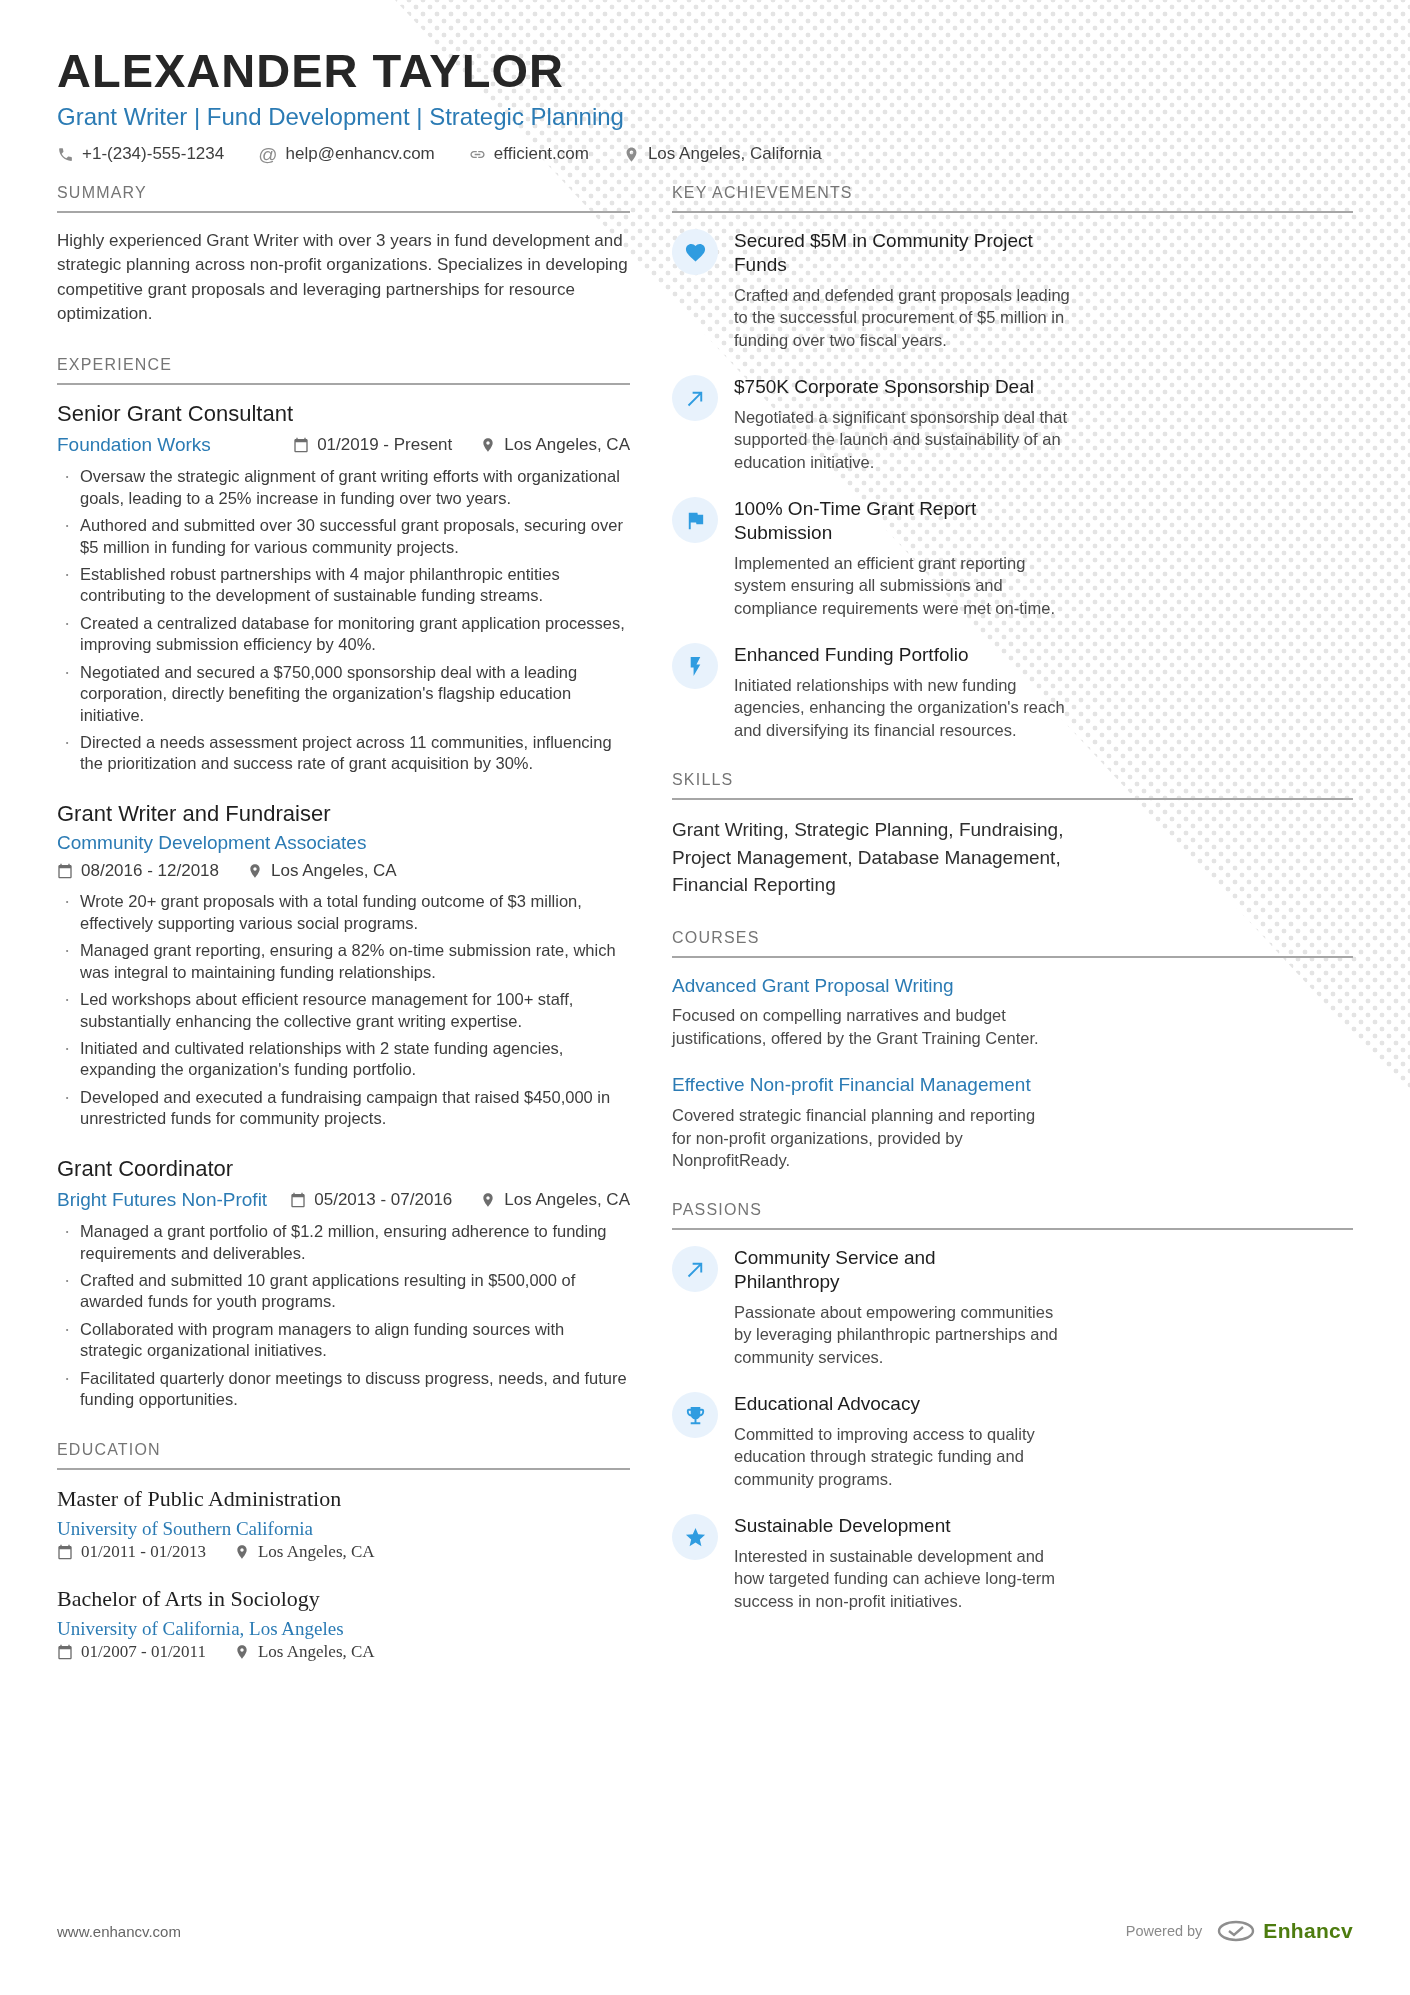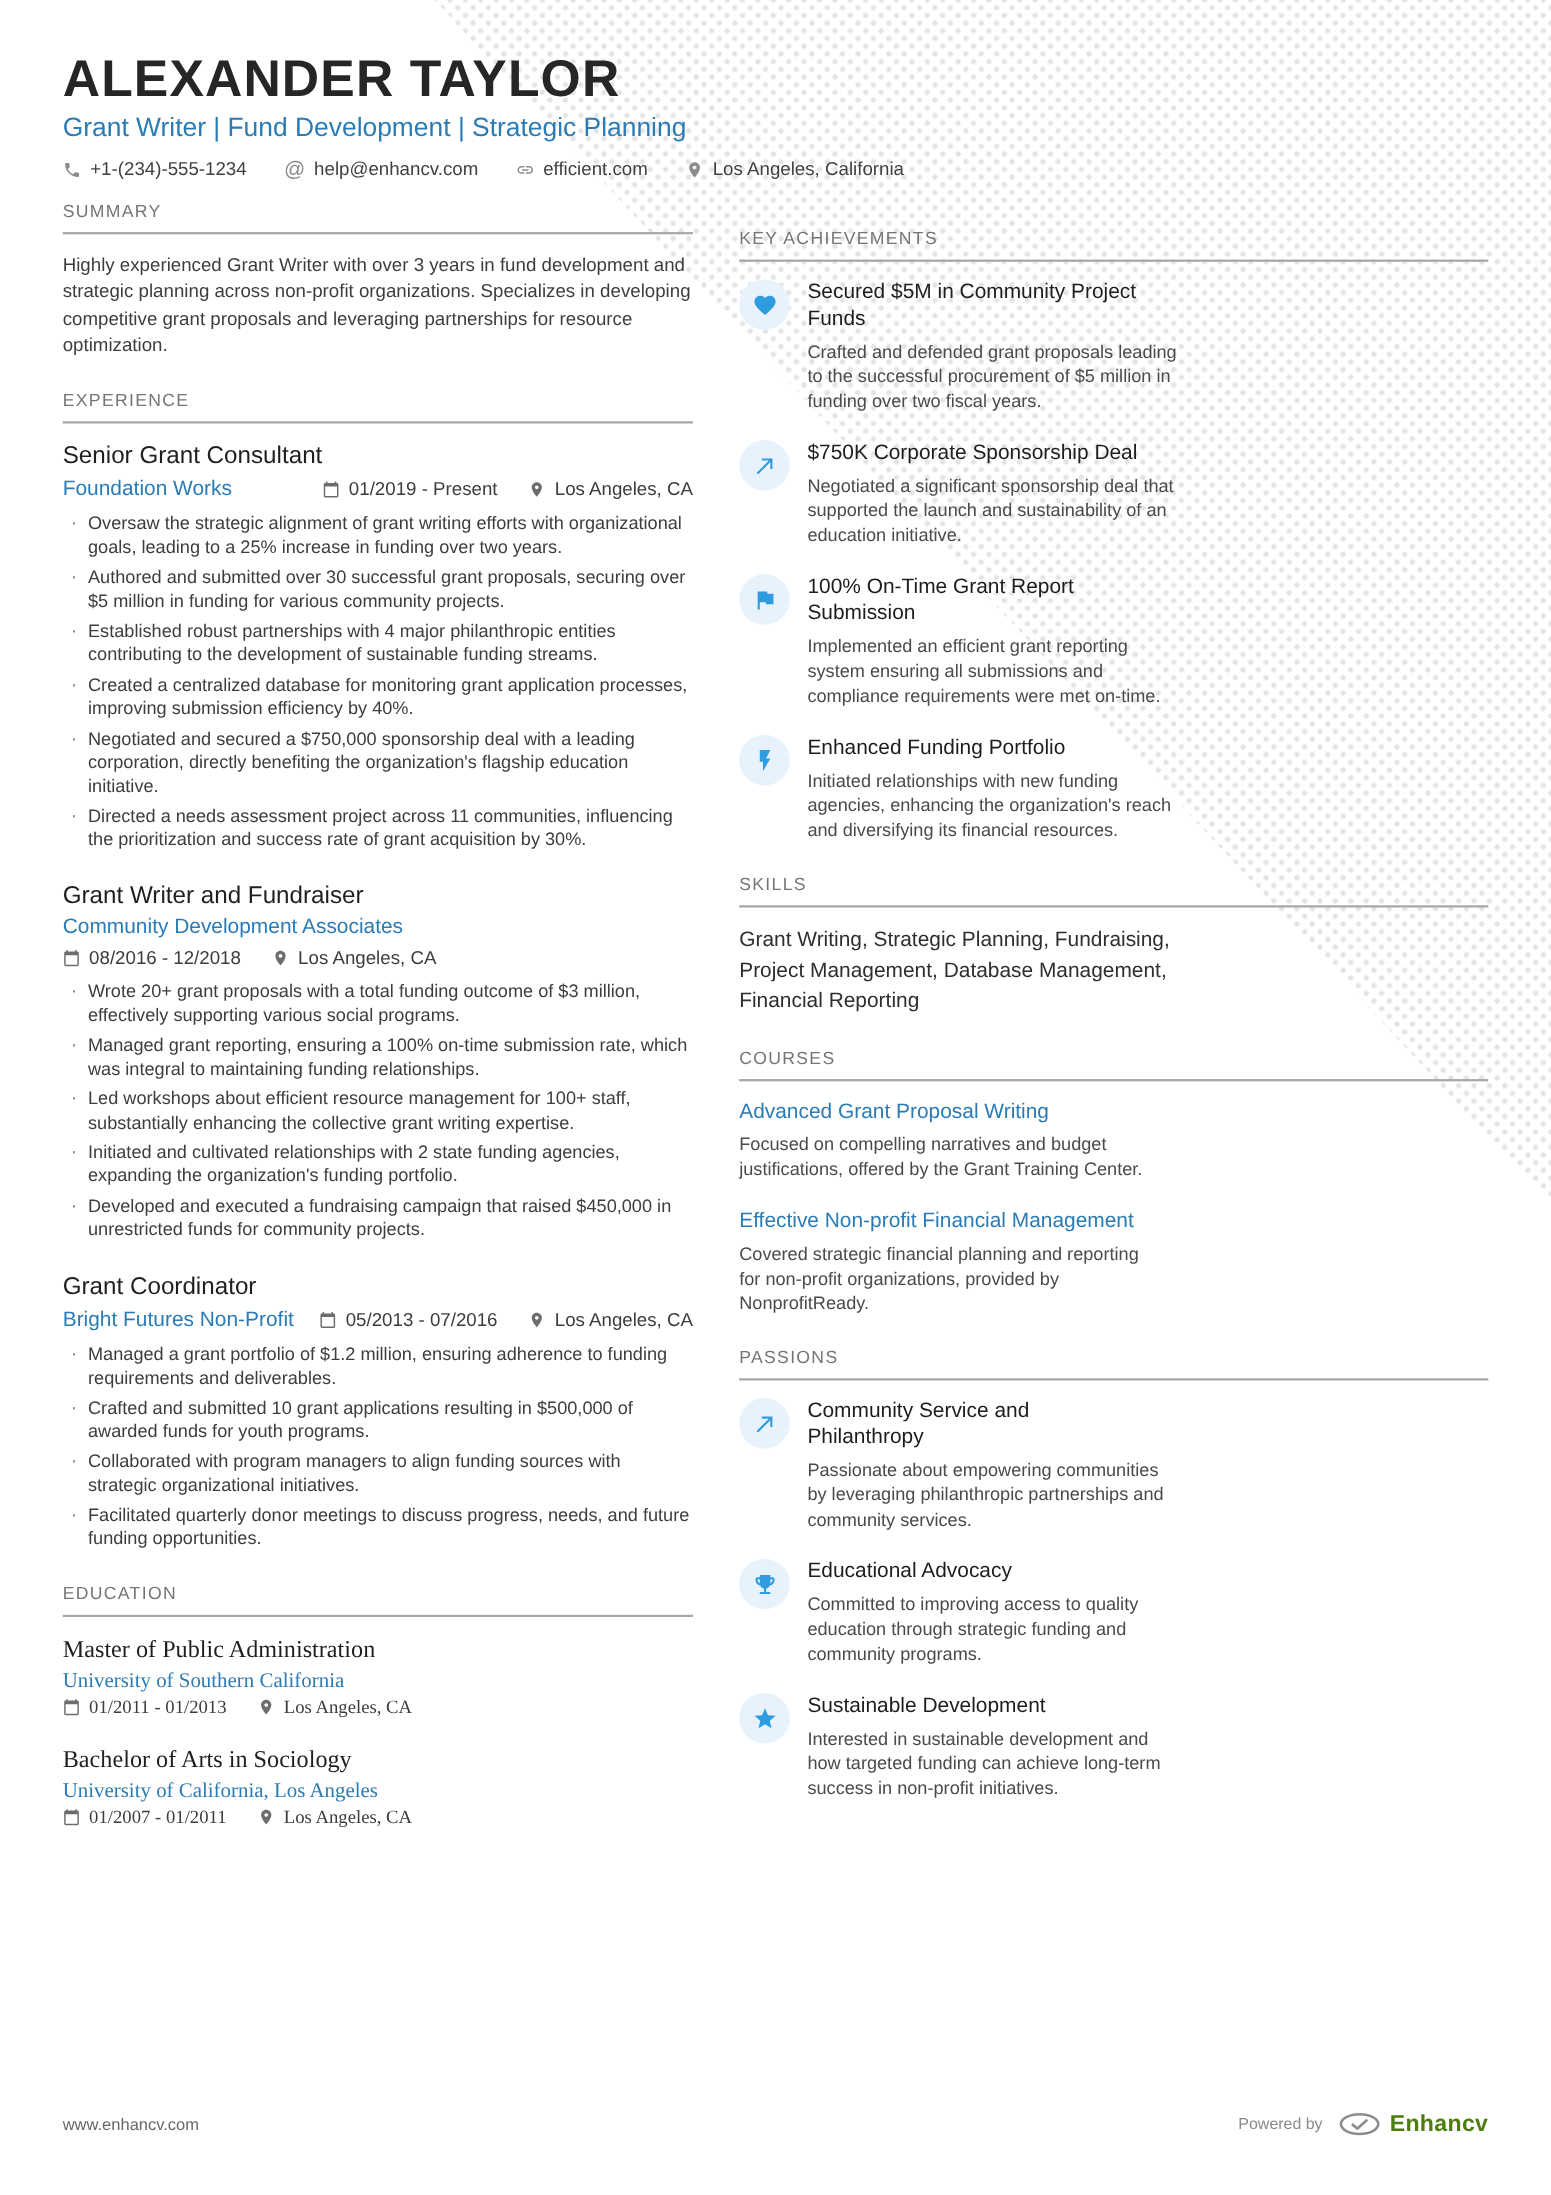--- a/index.html
+++ b/index.html
@@ -27,21 +27,21 @@
 
   
   .name { font-size: 47px; font-weight: 600; color: #262626; letter-spacing: 1px; line-height: 1.05; }
   .headline { font-size: 24px; color: #2b7bb4; margin-top: 8px; font-weight: 400; }
   .contact { display: flex; align-items: center; gap: 34px; margin-top: 13px; font-size: 17px; color: #3f3f3f; }
   .contact .citem { display: flex; align-items: center; gap: 8px; }
   .contact svg { width: 17px; height: 17px; fill: #8c8c8c; }
   .at-glyph { font-size: 19px; color: #8c8c8c; line-height: 1; }
 
   
-  .columns { display: flex; gap: 42px; margin-top: 20px; align-items: center; }
+  .columns { display: flex; gap: 42px; margin-top: 20px; }
   .col-left  { width: 573px; flex: none; }
   .col-right { width: 681px; flex: none; }
 
   .section-heading {
     font-size: 16px; font-weight: 400; color: #757575;
     letter-spacing: 1.2px; padding-bottom: 9px;
     border-bottom: 2px solid #a6a6a6;
     margin-bottom: 16px;
   }
   section { margin-bottom: 30px; }
@@ -194,21 +194,21 @@
             </span>
             <span class="meta">
               <svg viewBox="0 0 24 24">
                   <path d="M12 2C8.13 2 5 5.13 5 9c0 5.25 7 13 7 13s7-7.75 7-13c0-3.87-3.13-7-7-7zm0 9.5c-1.38 0-2.5-1.12-2.5-2.5s1.12-2.5 2.5-2.5 2.5 1.12 2.5 2.5-1.12 2.5-2.5 2.5z"></path>
                 </svg>
               <span>Los Angeles, CA</span>
             </span>
           </div>
           <ul class="bullets">
             <li>Wrote 20+ grant proposals with a total funding outcome of $3 million, effectively supporting various social programs.</li>
-            <li>Managed grant reporting, ensuring a 100% on-time submission rate, which was integral to maintaining funding relationships.</li>
+            <li>Managed grant reporting, ensuring a 82% on-time submission rate, which was integral to maintaining funding relationships.</li>
             <li>Led workshops about efficient resource management for 100+ staff, substantially enhancing the collective grant writing expertise.</li>
             <li>Initiated and cultivated relationships with 2 state funding agencies, expanding the organization's funding portfolio.</li>
             <li>Developed and executed a fundraising campaign that raised $450,000 in unrestricted funds for community projects.</li>
           </ul>
         </div>
 
         <div class="job">
           <div class="job-title">Grant Coordinator</div>
           <div class="job-row">
             <span class="company">Bright Futures Non-Profit</span>

